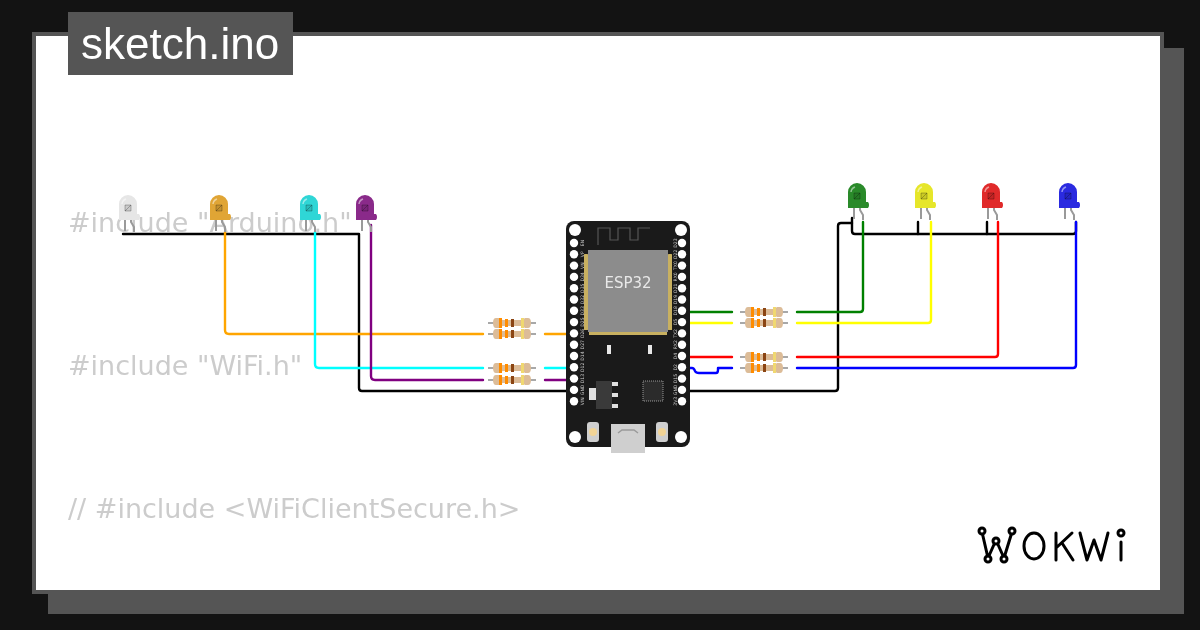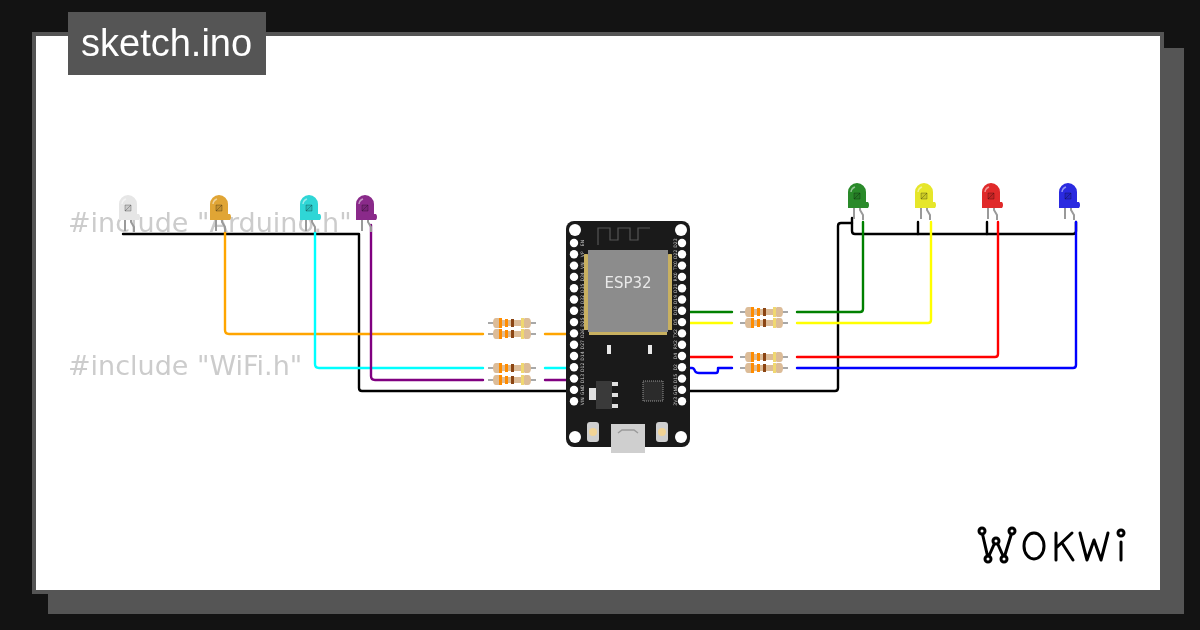--- a/index.html
+++ b/index.html
@@ -1,34 +1,35 @@
 <!DOCTYPE html>
 <html><head>
 <meta charset="utf-8">
 <style>
   html,body{margin:0;padding:0;}
   body{width:1200px;height:630px;background:#131313;position:relative;overflow:hidden;font-family:"DejaVu Sans","Liberation Sans",sans-serif;}
   .shadow{position:absolute;left:48px;top:48px;width:1136px;height:566px;background:#555555;}
   .card{position:absolute;left:32px;top:32px;width:1132px;height:562px;background:#ffffff;border:4px solid #555555;box-sizing:border-box;overflow:hidden;}
-  .title-tab{position:absolute;left:68px;top:12px;height:63px;padding:0 14px 0 13px;background:#555555;color:#ffffff;font-family:"Liberation Sans",sans-serif;font-size:38px;line-height:63px;z-index:5;}
+  .title-tab{position:absolute;left:68px;top:12px;height:63px;padding:0 14px 0 13px;background:#555555;color:#ffffff;font-family:"Liberation Sans",sans-serif;font-size:44px;line-height:63px;z-index:5;}
   .code{position:absolute;left:32px;top:68px;margin:0;padding:0;list-style:none;font-family:"DejaVu Sans",sans-serif;font-size:27px;color:#cccccc;line-height:47.6px;white-space:pre;}
   .code li{height:47.6px;}
   .circuit{position:absolute;left:0;top:0;width:1200px;height:630px;z-index:3;}
   .wokwi{position:absolute;left:974px;top:522px;z-index:4;}
   .pinlbl{font-family:"DejaVu Sans",sans-serif;font-size:4.6px;fill:#cfcfcf;}
   .esp-label{font-family:"DejaVu Sans",sans-serif;font-size:15px;fill:#e8e8e8;}
 </style>
 </head>
 <body>
 
 <div class="shadow"></div>
 <div class="card">
   <ul class="code">
     <li>#include "Arduino.h"</li>
     <li>#include "WiFi.h"</li>
+    <li>// #include &lt;WiFiClientSecure.h&gt;</li>
     
     
     
     
     
     
     
     
   </ul>
 </div>

